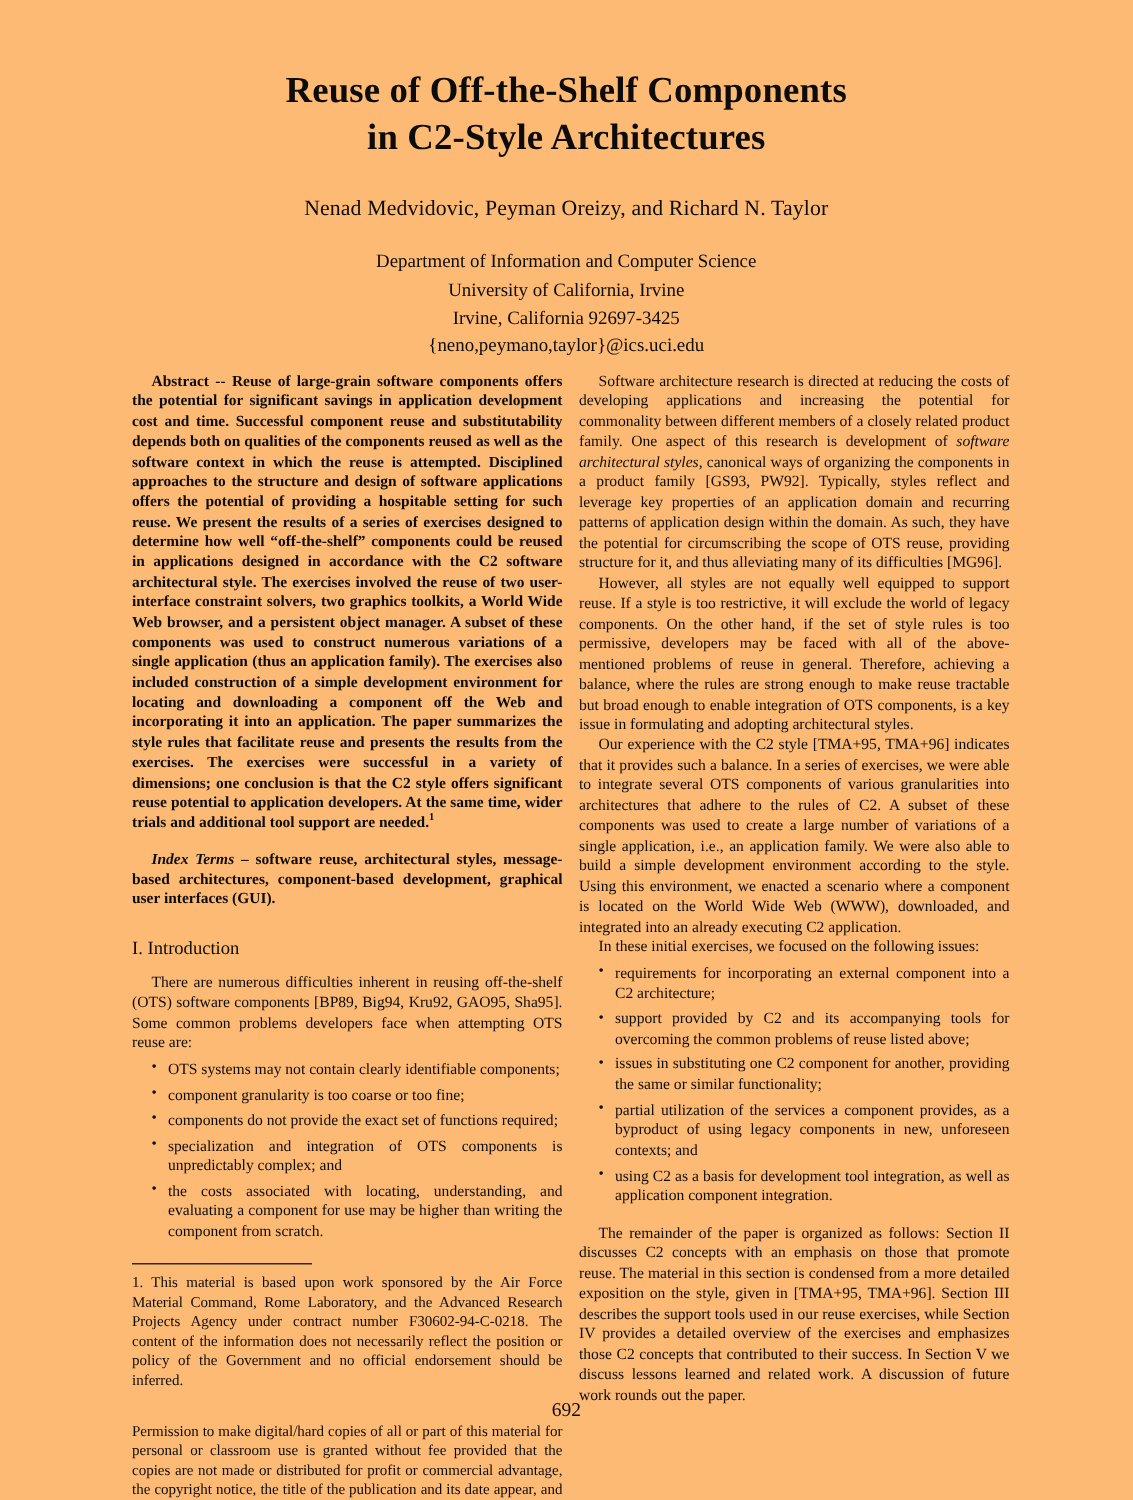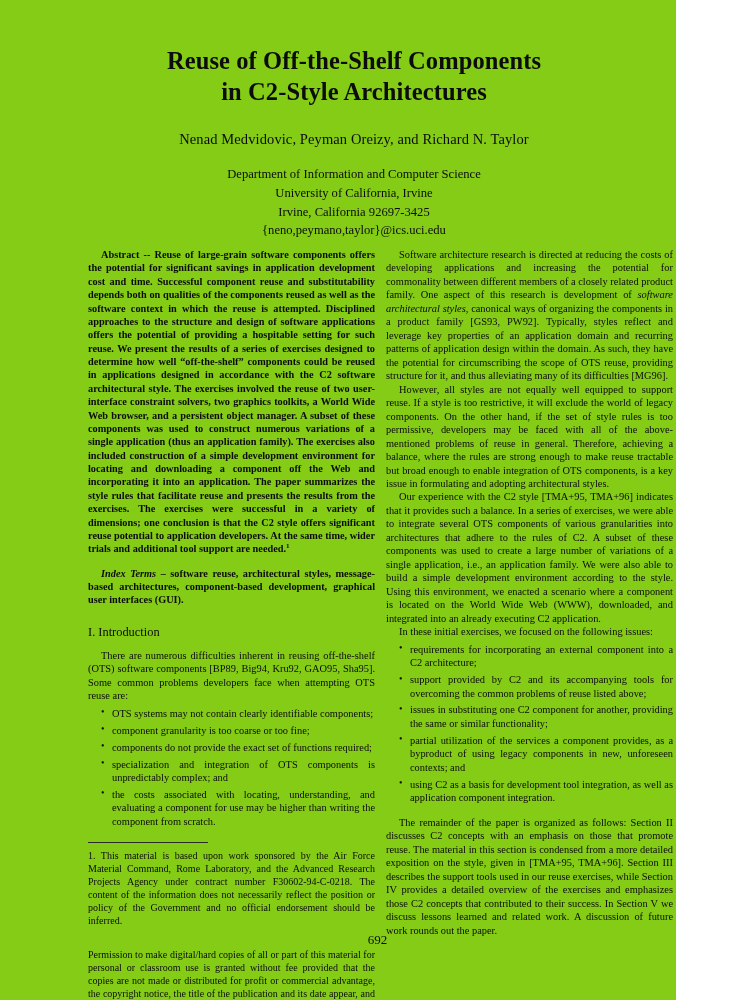--- a/index.html
+++ b/index.html
@@ -11,24 +11,23 @@
     width: 755px;
     height: 1000px;
     font-family: "Liberation Serif", "DejaVu Serif", serif;
     color: #0c0c0c;
     position: relative;
     overflow: hidden;
   }
   .page {
     position: absolute;
     left: 0; top: 0;
-    width: 644px;
+    width: 755px;
     height: 1000px;
-    background: #84cc16;
-    padding-left: 32px;
+    background: #fdba74;
   }
   .masthead {
     padding-top: 46px;
     text-align: center;
   }
   .title {
     font-size: 24.5px;
     font-weight: bold;
     line-height: 1.25;
     letter-spacing: 0.1px;

